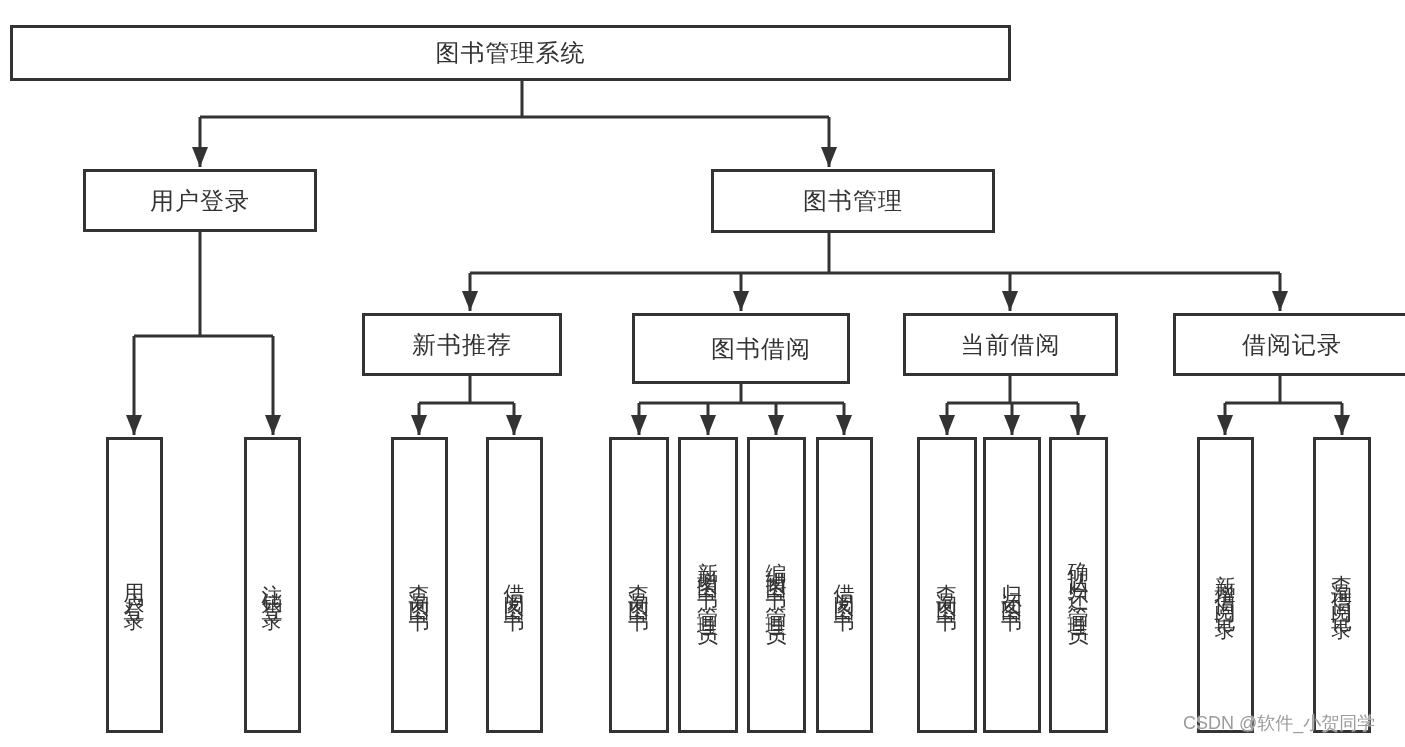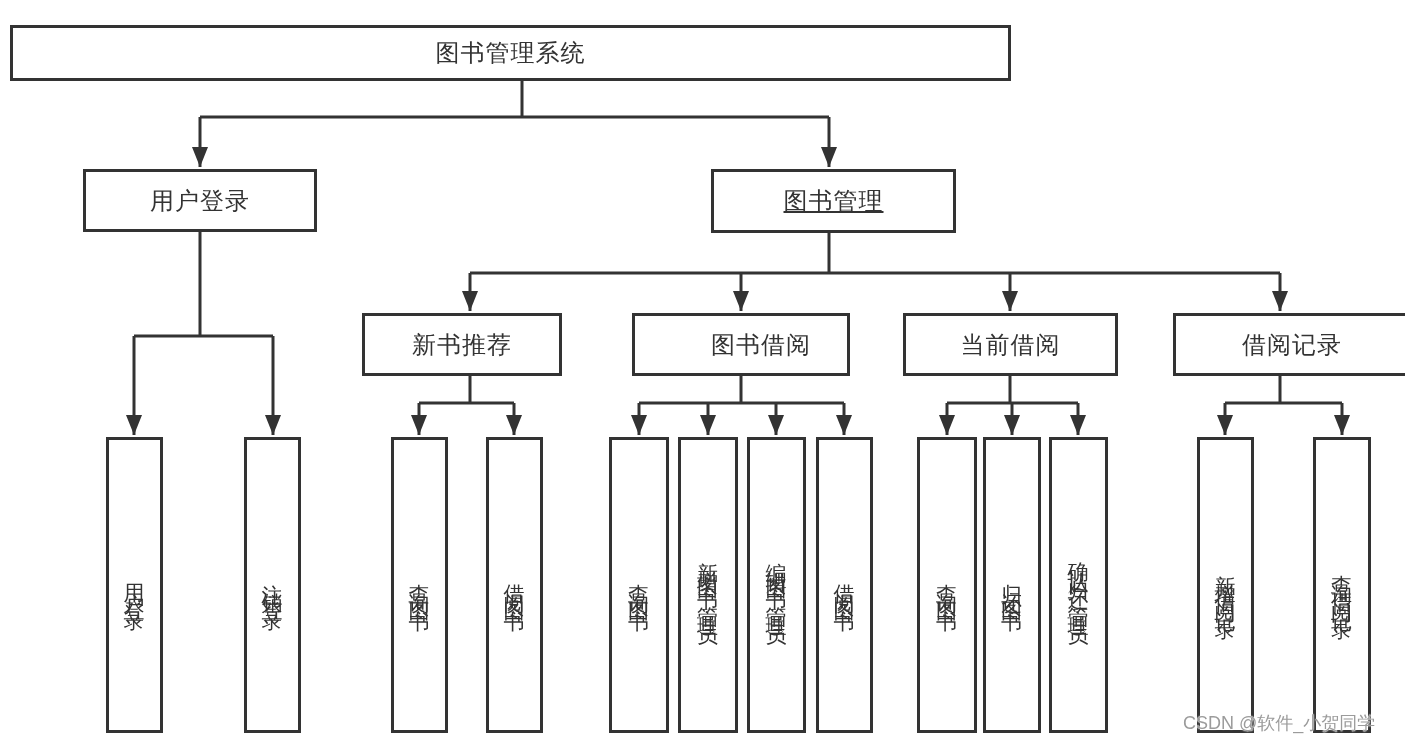--- a/index.html
+++ b/index.html
@@ -60,24 +60,24 @@
       <line x1="1012" y1="403" x2="1012" y2="435" marker-end="url(#ah)"></line>
       <line x1="1078" y1="403" x2="1078" y2="435" marker-end="url(#ah)"></line>
       <line x1="1225" y1="403" x2="1225" y2="435" marker-end="url(#ah)"></line>
       <line x1="1342" y1="403" x2="1342" y2="435" marker-end="url(#ah)"></line>
     </g>
   </svg>
 
   <div class="hbox" style="left:10px;top:13px;width:1001px;height:56px;margin-top:12px;">图书管理系统</div>
 
   <div class="hbox" style="left:83px;top:169px;width:234px;height:63px;">用户登录</div>
-  <div class="hbox" style="left:711px;top:169px;width:245px;height:64px;text-decoration:underline;">图书管理</div>
+  <div class="hbox" style="left:711px;top:169px;width:284px;height:64px;">图书管理</div>
 
   <div class="hbox" style="left:362px;top:313px;width:200px;height:63px;">新书推荐</div>
-  <div class="hbox" style="left:632px;top:313px;width:218px;height:63px;padding-left:40px;">图书借阅</div>
+  <div class="hbox" style="left:632px;top:313px;width:218px;height:71px;padding-left:40px;">图书借阅</div>
   <div class="hbox" style="left:903px;top:313px;width:215px;height:63px;font-family:Liberation Mono, monospace;">当前借阅</div>
   <div class="hbox" style="left:1173px;top:313px;width:238px;height:63px;">借阅记录</div>
 
   <div class="vbox" style="left:106px;width:57px;">
     <span class="vtext">用户登录</span>
   </div>
   <div class="vbox" style="left:244px;width:57px;">
     <span class="vtext">注销登录</span>
   </div>
 

